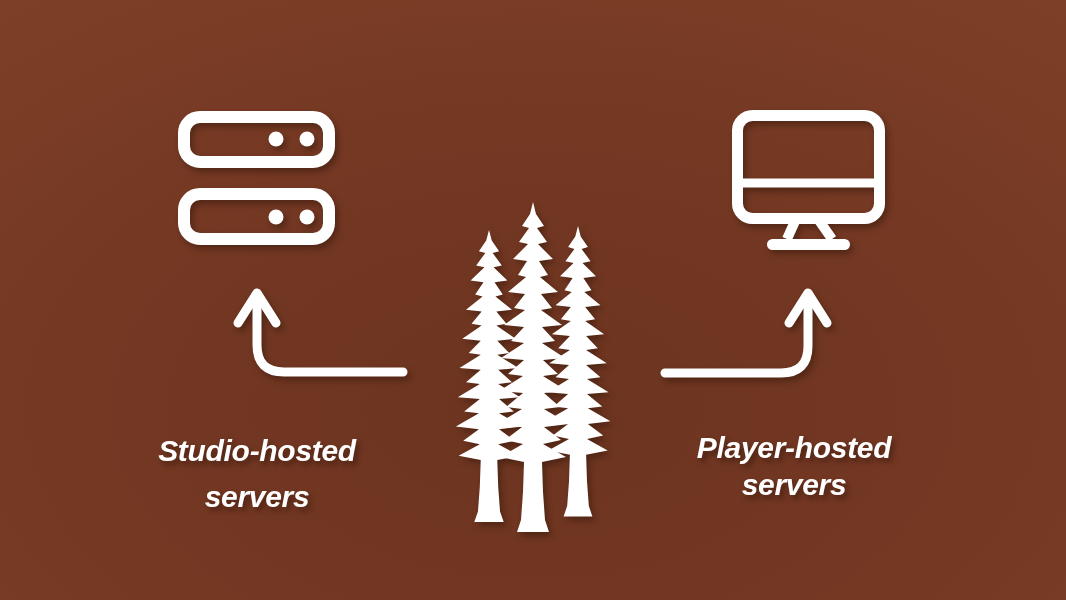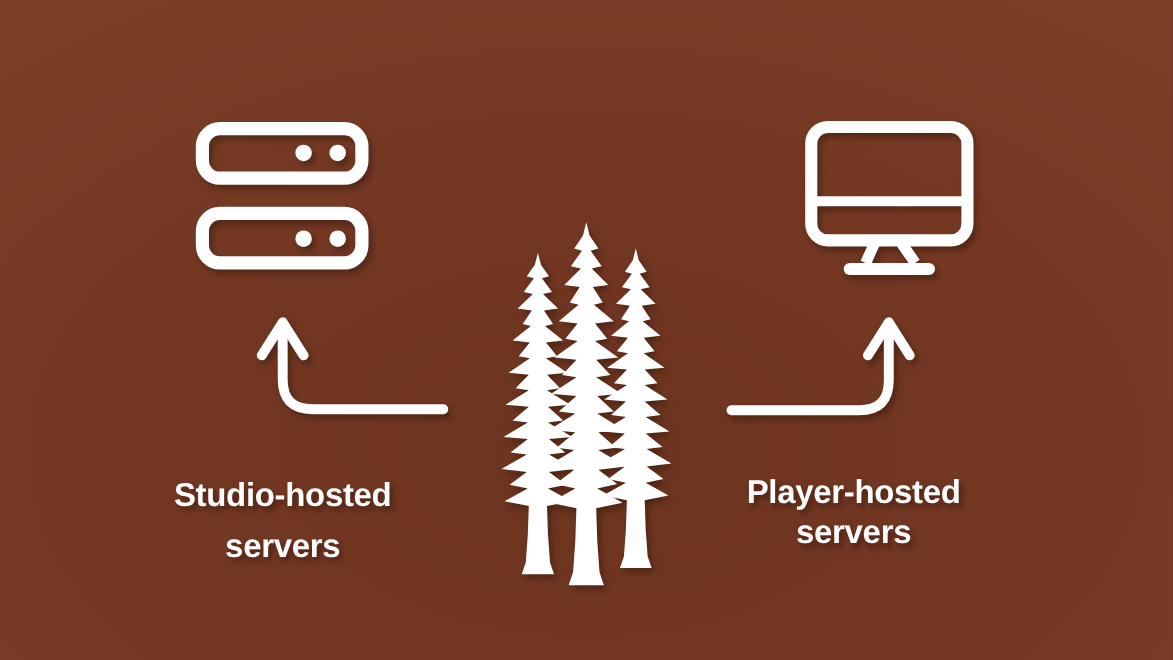--- a/index.html
+++ b/index.html
@@ -21,23 +21,23 @@
   .label{
     position:absolute;
     width:320px;
     text-align:center;
     color:#ffffff;
     font-weight:700;
     font-size:30px;
     letter-spacing:-0.3px;
     text-shadow:3px 4px 5px rgba(43,17,7,0.5);
   }
-  .label span{display:block;}
+  .label span{display:block;font-style:italic;}
   .label-left{left:97px;top:428px;line-height:46px;}
-  .label-right{left:616px;top:429px;line-height:37px;}
+  .label-right{left:634px;top:429px;line-height:37px;}
 </style>
 </head>
 <body>
 
 <div class="stage">
 
   <div class="abs" style="left:0;top:0;">
 
     <svg class="white-art abs" style="left:174px;top:108px;" width="166" height="142" viewBox="0 0 166 142">
       <g fill="none" stroke="#ffffff" stroke-width="12">

